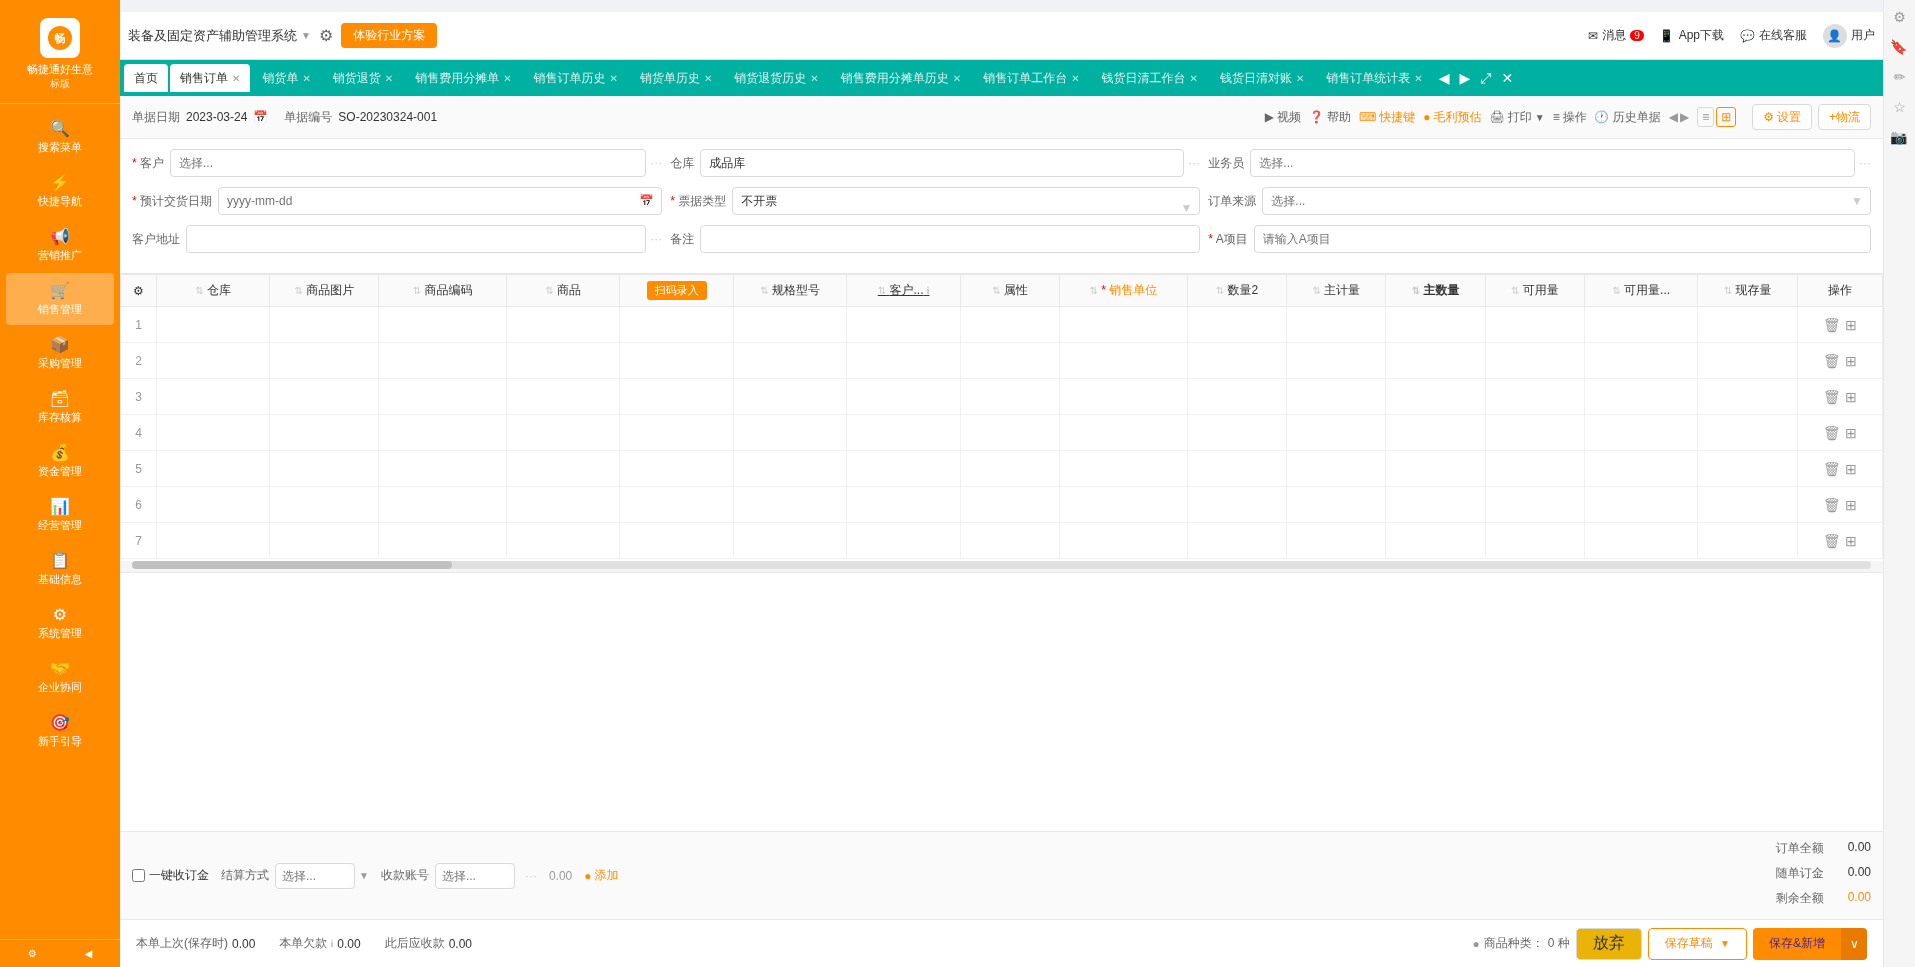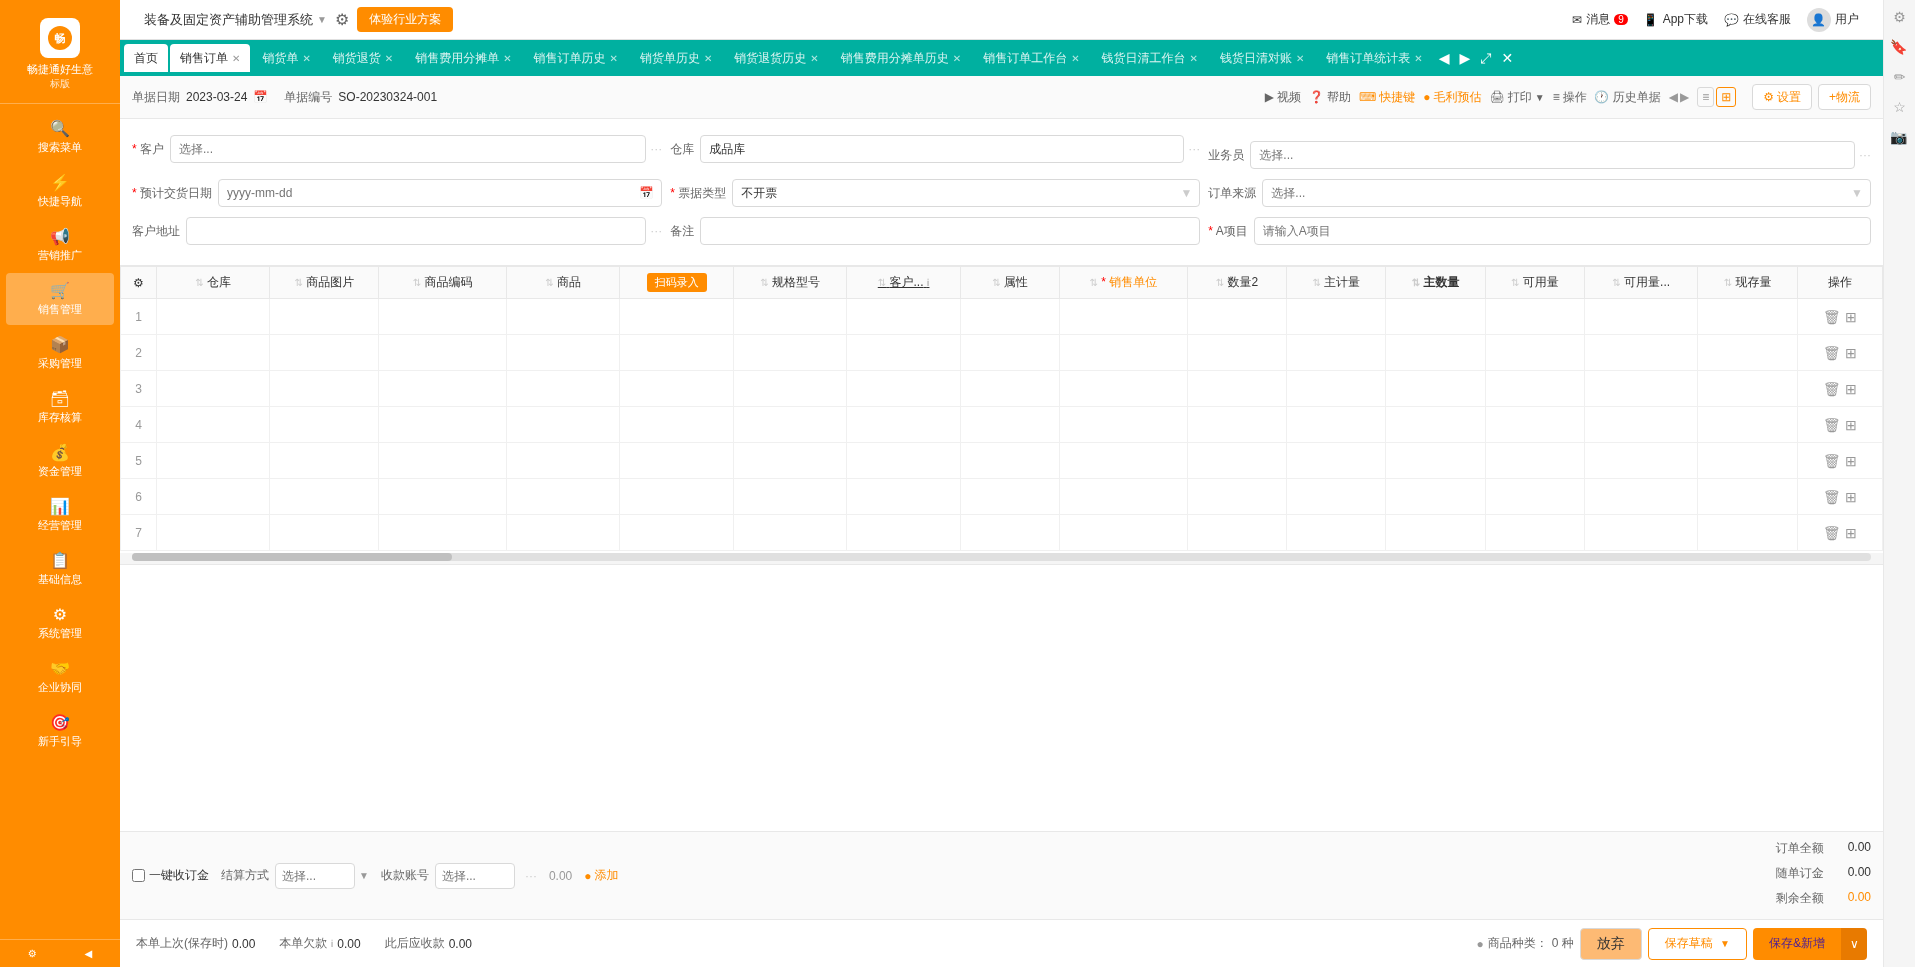--- a/index.html
+++ b/index.html
@@ -15,21 +15,21 @@
     .sidebar-item { width: 100%; display: flex; flex-direction: column; align-items: center; padding: 8px 4px; cursor: pointer; color: #fff; font-size: 11px; border-radius: 4px; margin: 1px 6px; width: calc(100% - 12px); }
     .sidebar-item.active { background: rgba(255,255,255,0.3); }
     .sidebar-item-icon { font-size: 16px; margin-bottom: 2px; }
     .sidebar-bottom { margin-top: auto; width: 100%; display: flex; justify-content: space-around; padding: 8px 4px; border-top: 1px solid rgba(255,255,255,0.3); }
     .sidebar-bottom-btn { color: #fff; font-size: 10px; display: flex; flex-direction: column; align-items: center; cursor: pointer; }
 
     
     .main { flex: 1; display: flex; flex-direction: column; overflow: hidden; }
 
     
-    .topbar { height: 40px; background: #fff; display: flex; align-items: center; padding: 0 24px; border-bottom: 1px solid #e0e0e0; gap: 8px; flex-shrink: 0; }
+    .topbar { height: 48px; background: #fff; display: flex; align-items: center; padding: 0 8px; border-bottom: 1px solid #e0e0e0; gap: 8px; flex-shrink: 0; margin-top: 12px; }
     .topbar-dropdown { display: flex; align-items: center; gap: 4px; cursor: pointer; font-size: 13px; }
     .btn-industry { background: #ff8c00; color: #fff; border: none; padding: 4px 12px; border-radius: 4px; cursor: pointer; font-size: 12px; }
     .topbar-user-area { display: flex; align-items: center; gap: 12px; }
     .topbar-icon-btn { display: flex; align-items: center; gap: 4px; cursor: pointer; font-size: 12px; color: #333; }
     .badge { background: #f00; color: #fff; border-radius: 8px; padding: 0 4px; font-size: 10px; }
 
     
     .tabbar { height: 36px; background: #00b0a0; display: flex; align-items: center; padding: 0 4px; gap: 2px; flex-shrink: 0; overflow: hidden; }
     .tab { height: 28px; padding: 0 10px; display: flex; align-items: center; gap: 4px; border-radius: 4px 4px 0 0; cursor: pointer; font-size: 12px; color: rgba(255,255,255,0.85); white-space: nowrap; }
     .tab.active { background: #fff; color: #333; }
@@ -97,21 +97,21 @@
     .add-btn { color: #ff8c00; cursor: pointer; display: flex; align-items: center; gap: 3px; font-size: 12px; }
     .amount-zero { color: #999; }
     .summary-label { color: #666; }
 
     
     .bottom-bar { height: 48px; background: #fff; border-top: 1px solid #e8e8e8; display: flex; align-items: center; padding: 0 16px; gap: 8px; flex-shrink: 0; }
     .bottom-info { display: flex; align-items: center; gap: 24px; font-size: 12px; color: #666; flex: 1; }
     .bottom-info-field { display: flex; align-items: center; gap: 4px; }
     .bottom-info-value { color: #333; }
     .bottom-sku { font-size: 12px; color: #666; display: flex; align-items: center; gap: 4px; }
-    .btn-discard { height: 32px; padding: 0 16px; border: 1px solid #d9d9d9; border-radius: 4px; background: #fdba74; cursor: pointer; font-size: 14px; color: #333; }
+    .btn-discard { height: 32px; padding: 0 16px; border: 1px solid #d9d9d9; border-radius: 4px; background: #eab308; cursor: pointer; font-size: 16px; color: #333; }
     .btn-save-draft { height: 32px; padding: 0 16px; border: 1px solid #ff8c00; border-radius: 4px; background: #fff; cursor: pointer; font-size: 12px; color: #ff8c00; }
     .btn-save-new-split { display: flex; align-items: center; gap: 0; }
     .btn-save-new-split .btn-main { height: 32px; padding: 0 16px; border: none; background: #ff8c00; color: #4c1d95; font-size: 12px; cursor: pointer; border-radius: 4px 0 0 4px; }
     .btn-save-new-split .btn-arrow { height: 32px; width: 26px; border: none; background: #e87a00; color: #fff; font-size: 12px; cursor: pointer; border-radius: 0 4px 4px 0; border-left: 1px solid #e87a00; }
     .order-summary-row { display: flex; justify-content: space-between; gap: 24px; margin-bottom: 4px; }
     .order-summary-label { color: #666; }
     .order-summary-value { color: #333; }
     .order-summary-value.orange { color: #ff8c00; }
 
     
@@ -352,21 +352,21 @@
             <span class="form-input-dots">···</span>
           </div>
         </div>
         <div class="form-field" style="flex:1.2;">
           <span class="form-label">仓库</span>
           <div class="form-input-wrapper">
             <input class="form-input" type="text" value="成品库" style="color: rgb(51, 51, 51);" placeholder="成品库">
             <span class="form-input-dots">···</span>
           </div>
         </div>
-        <div class="form-field" style="flex:1.5;margin-top:12px;">
+        <div class="form-field" style="flex:1.5;">
           <span class="form-label">业务员</span>
           <div class="form-input-wrapper">
             <input class="form-input" type="text" placeholder="选择..." style="">
             <span class="form-input-dots">···</span>
           </div>
         </div>
       </div>
 
       <div class="form-row">
         <div class="form-field" style="flex:1.2;">
@@ -377,21 +377,21 @@
           <div class="form-input-wrapper">
             <input class="form-input" type="text" placeholder="yyyy-mm-dd" style="">
             <span class="picker-icon">📅</span>
           </div>
         </div>
         <div class="form-field" style="flex:1.2;">
           <span class="form-label">
             <span class="required">*</span>
             <span>票据类型</span>
           </span>
-          <div class="form-input-wrapper" style="align-items:center;">
+          <div class="form-input-wrapper" style="align-items:flex-end;">
             <input class="form-input" type="text" style="color: rgb(51, 51, 51);" placeholder="不开票" value="不开票">
             <span class="dropdown-icon" style="position:absolute;right:8px;">▼</span>
           </div>
         </div>
         <div class="form-field" style="flex:1.5;">
           <span class="form-label">订单来源</span>
           <div class="form-input-wrapper">
             <input class="form-input" type="text" placeholder="选择..." style="">
             <span class="dropdown-icon" style="position:absolute;right:8px;">▼</span>
           </div>

